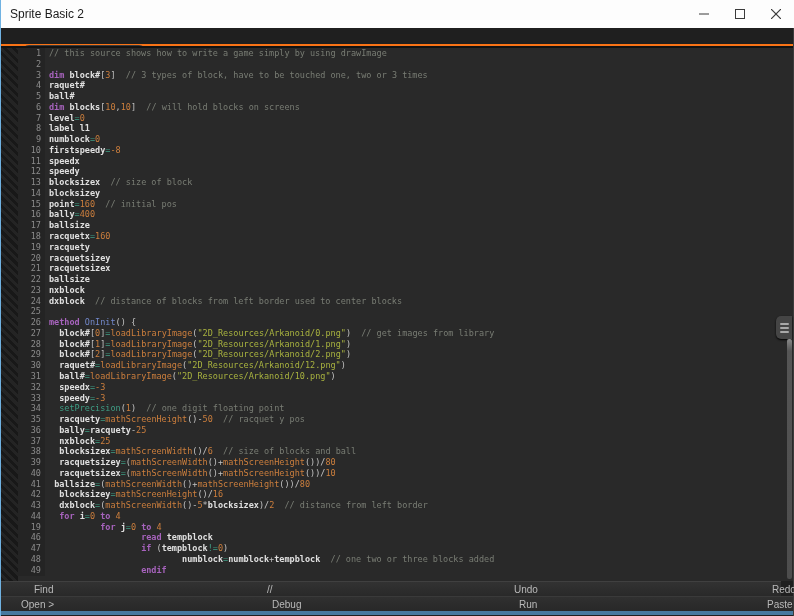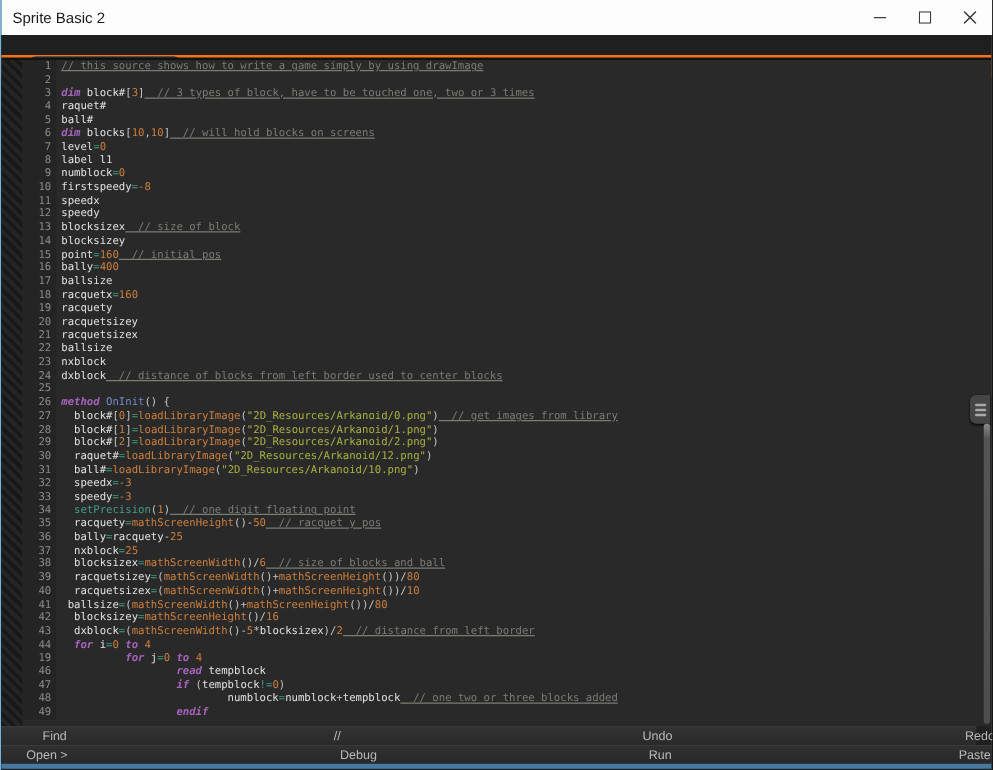--- a/index.html
+++ b/index.html
@@ -20,27 +20,27 @@
              display:flex;align-items:center;justify-content:center;}
   .seam{position:absolute;left:0;top:18px;right:0;height:2px;background:#121212;}
   
   .editor{position:absolute;left:0;top:20px;right:0;bottom:35px;background:#292929;overflow:hidden;}
   .hatch{position:absolute;left:0;top:0;bottom:0;width:17px;
          background:repeating-linear-gradient(45deg,#181818 0 3px,#242424 3px 6px);}
   .lines{position:absolute;left:17px;top:0;right:0;font-family:"DejaVu Sans Mono",monospace;font-size:8.5px;}
   .cl{display:flex;height:10.78px;line-height:10.78px;white-space:pre;}
   .ln{flex:none;width:27px;padding-right:4px;box-sizing:border-box;text-align:right;color:#8b8b8b;background:#242424;}
   .lt{flex:1;padding-left:4px;white-space:pre;}
-  .tk-c{color:#797d74;text-decoration:underline;}
-  .tk-k{color:#a763bd;font-weight:bold;font-style:italic;}
+  .tk-c{color:#797d74;}
+  .tk-k{color:#a763bd;font-weight:bold;}
   .tk-f{color:#7389cb;font-weight:normal;}
   .tk-o{color:#cd7f3d;}
   .tk-t{color:#3f9e85;}
   .tk-s{color:#a8b23f;}
-  .tk-v{color:#e0e0e0;font-weight:normal;}
+  .tk-v{color:#e0e0e0;font-weight:bold;}
   .tk-p{color:#c3c3c3;}
   
   .grip{position:absolute;right:1px;top:288px;width:16px;height:23px;background:#454545;border-radius:5px 0 0 5px;
         display:flex;flex-direction:column;align-items:center;justify-content:center;gap:2px;box-shadow:0 1px 2px #000;}
   .grip i{display:block;width:9px;height:2px;background:#a8a8a8;border-radius:1px;}
   .vthumb{position:absolute;right:1px;top:311px;width:5px;height:240px;background:linear-gradient(#8a8a8a,#555 12px,#4d4d4d);border-radius:2px;}
   
   .findbar{position:absolute;left:0;top:553px;right:12px;height:15px;background:linear-gradient(#323232,#292929);
            border-top:1px solid #404040;box-sizing:border-box;}
   .toolbar{position:absolute;left:0;top:568px;right:0;height:15px;background:linear-gradient(#303030,#282828);

